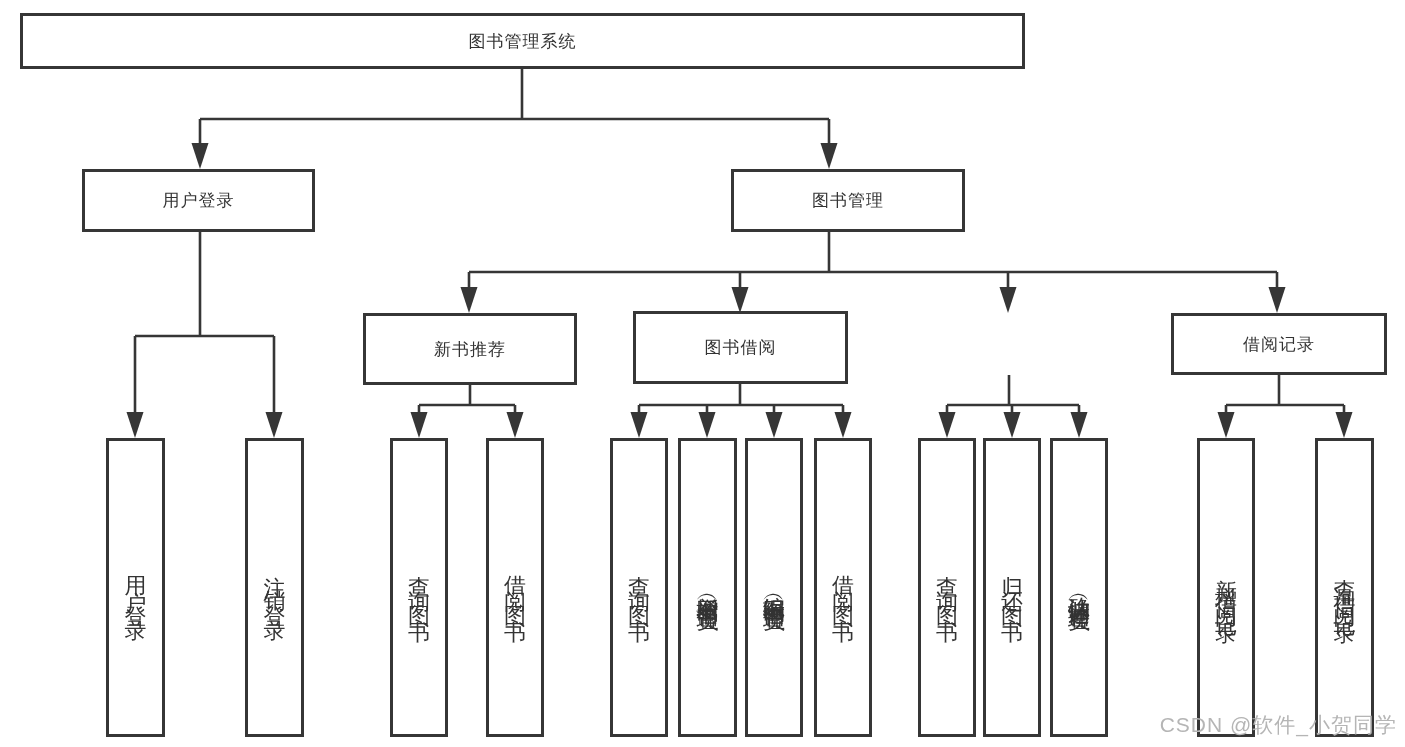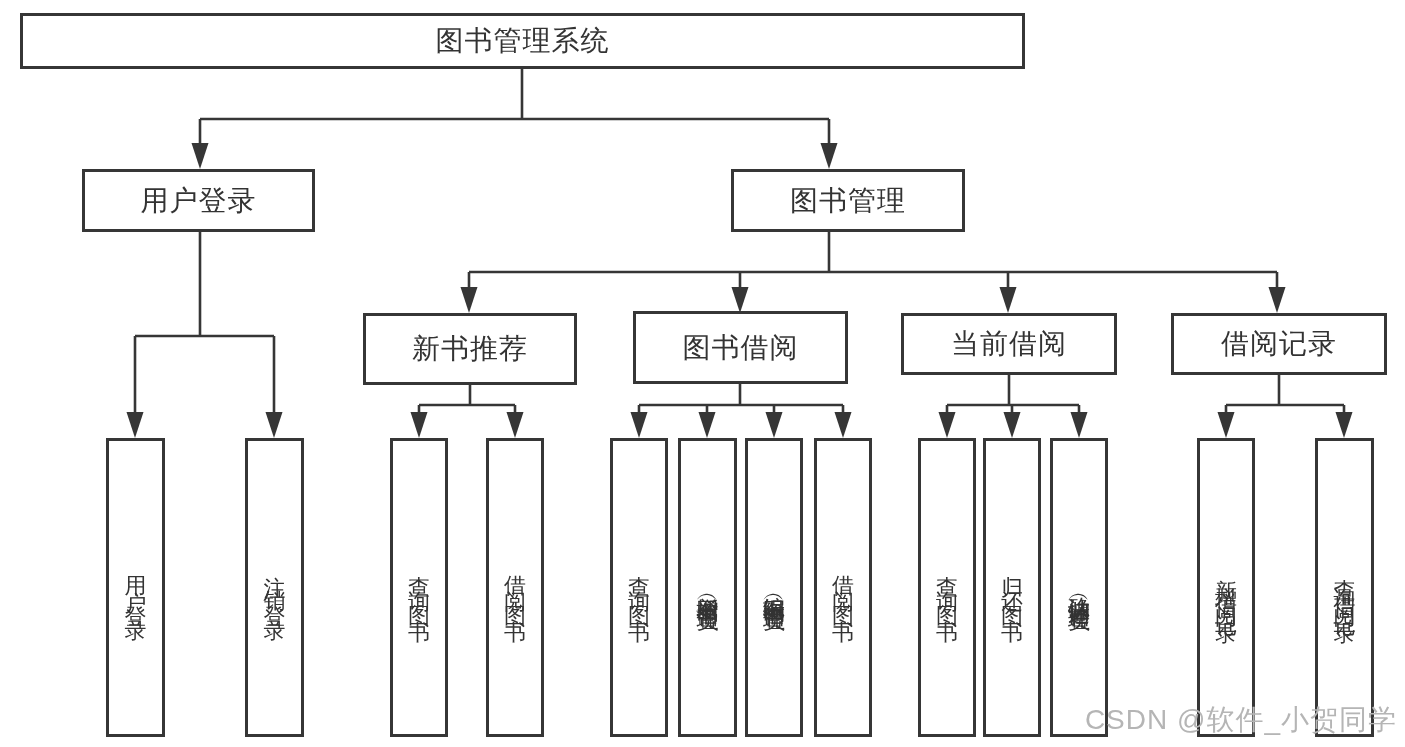--- a/index.html
+++ b/index.html
@@ -4,31 +4,31 @@
 <style>
   html,body{margin:0;padding:0;background:#ffffff;}
   .canvas{
     position:relative;width:1405px;height:747px;background:#ffffff;
     font-family:"Liberation Sans",sans-serif;color:#333333;overflow:hidden;
   }
   .connector-svg{position:absolute;left:0;top:0;width:1405px;height:747px;pointer-events:none;}
   .node{
     position:absolute;box-sizing:border-box;border:3px solid #363636;background:#ffffff;
     display:flex;align-items:center;justify-content:center;
-    font-size:28px;letter-spacing:1px;color:#333333;
+    font-size:17px;letter-spacing:1px;color:#333333;
   }
   .vnode{
     writing-mode:vertical-rl;text-orientation:mixed;
     font-size:22px;line-height:1;
   }
   .sp-wide{letter-spacing:15px;}
   .sp-mid{letter-spacing:9px;}
   .sp-tight{letter-spacing:2px;}
   .watermark{
-    position:absolute;right:8px;bottom:8px;font-size:28px;letter-spacing:1px;
+    position:absolute;right:8px;bottom:8px;font-size:21px;letter-spacing:1px;
     color:#b5b5b5;white-space:nowrap;
   }
 </style>
 </head>
 <body>
 
 <div class="canvas">
 
   <svg class="connector-svg" viewBox="0 0 1405 747" xmlns="http://www.w3.org/2000/svg">
       <path d="M522,69 V119 M200,119 H829" fill="none" stroke="#363636" stroke-width="2.6"></path>
@@ -88,23 +88,20 @@
   <div class="node" style="left:712px;top:169px;width:234px;height:63px;margin-left:19px;">
     <span>图书管理</span>
   </div>
 
   <div class="node" style="left:363px;top:313px;width:214px;height:72px;">
     <span>新书推荐</span>
   </div>
   <div class="node" style="left:633px;top:311px;width:215px;height:73px;">
     <span>图书借阅</span>
   </div>
-  <div class="node" style="left:901px;top:313px;width:216px;height:62px;">
-    <span>当前借阅</span>
-  </div>
   <div class="node" style="left:1171px;top:313px;width:216px;height:62px;">
     <span>借阅记录</span>
   </div>
 
   <div class="node vnode sp-wide" style="left:106px;top:438px;width:59px;height:299px;">
     <span>用户登录</span>
   </div>
   <div class="node vnode sp-wide" style="left:245px;top:438px;width:59px;height:299px;">
     <span>注销登录</span>
   </div>

